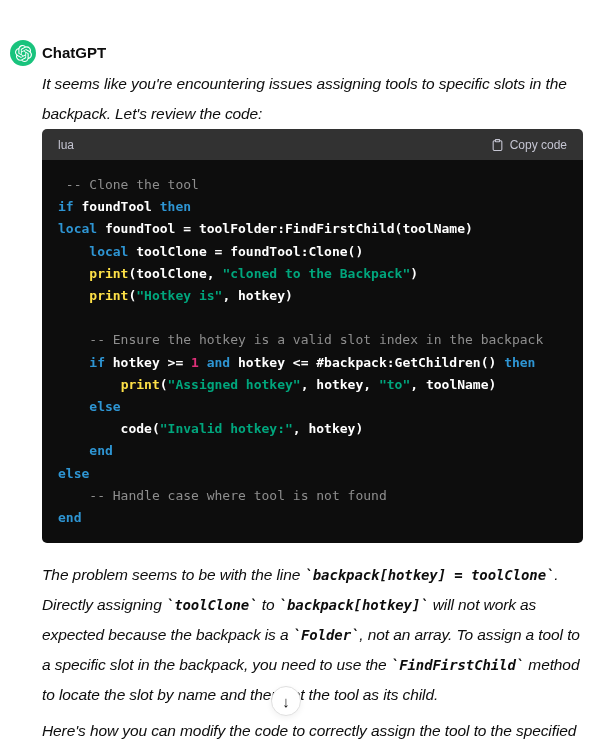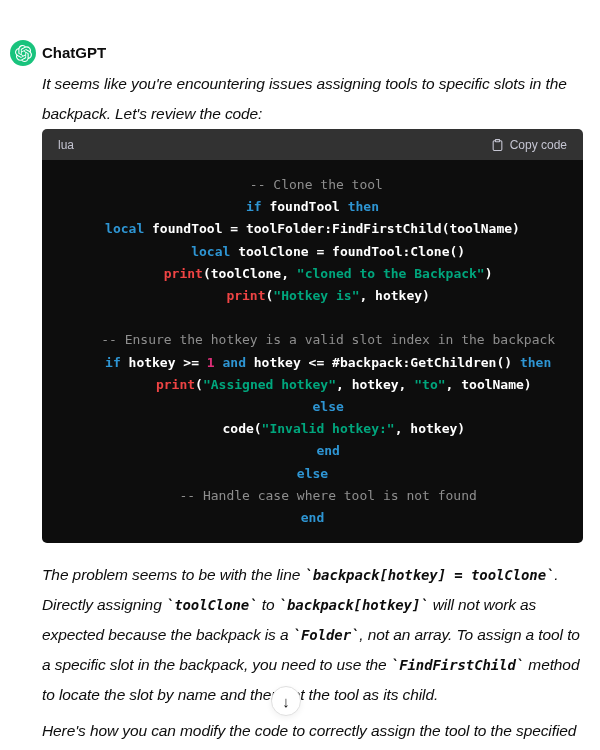--- a/index.html
+++ b/index.html
@@ -34,29 +34,29 @@
     padding:0 16px; font-size:12px;
   }
   .lang-label { font-size:12px; color:#c5c5d2; }
   .copy-btn {
     display:flex; align-items:center; gap:6px;
     background:none; border:none; color:#c5c5d2; font-size:12px;
     font-family:"Liberation Sans", sans-serif; cursor:pointer; padding:0;
   }
   .copy-btn svg { width:13px; height:14px; stroke:#c5c5d2; fill:none; stroke-width:2; stroke-linecap:round; stroke-linejoin:round; }
 
-  .code-body { background:#0d0d0d; padding:14px 16px;text-align:center; }
+  .code-body { background:#0d0d0d; padding:14px 16px; }
   .code-line {
     font-family:"DejaVu Sans Mono", monospace;
     font-size:13px; line-height:22.2px; font-weight:600;
     white-space:pre; color:#ffffff;
   }
   .tok-kw  { color:#2e95d3; }
   .tok-str { color:#00a67d; }
-  .tok-fn  { color:#ef4444; }
+  .tok-fn  { color:#fde047; }
   .tok-num { color:#df3079; }
   .tok-cm  { color:#8e8e8e; font-weight:400; }
   .tok-pl  { color:#ffffff; }
 
   .scroll-btn {
     width:30px; height:30px; border-radius:50%;
     background:#ffffff; border:1px solid #e0e0e0;
     box-shadow:0 2px 6px rgba(0,0,0,0.06);
     display:flex; align-items:center; justify-content:center;
     margin:-24px 0 0 229px; cursor:pointer; position:relative; z-index:2;

